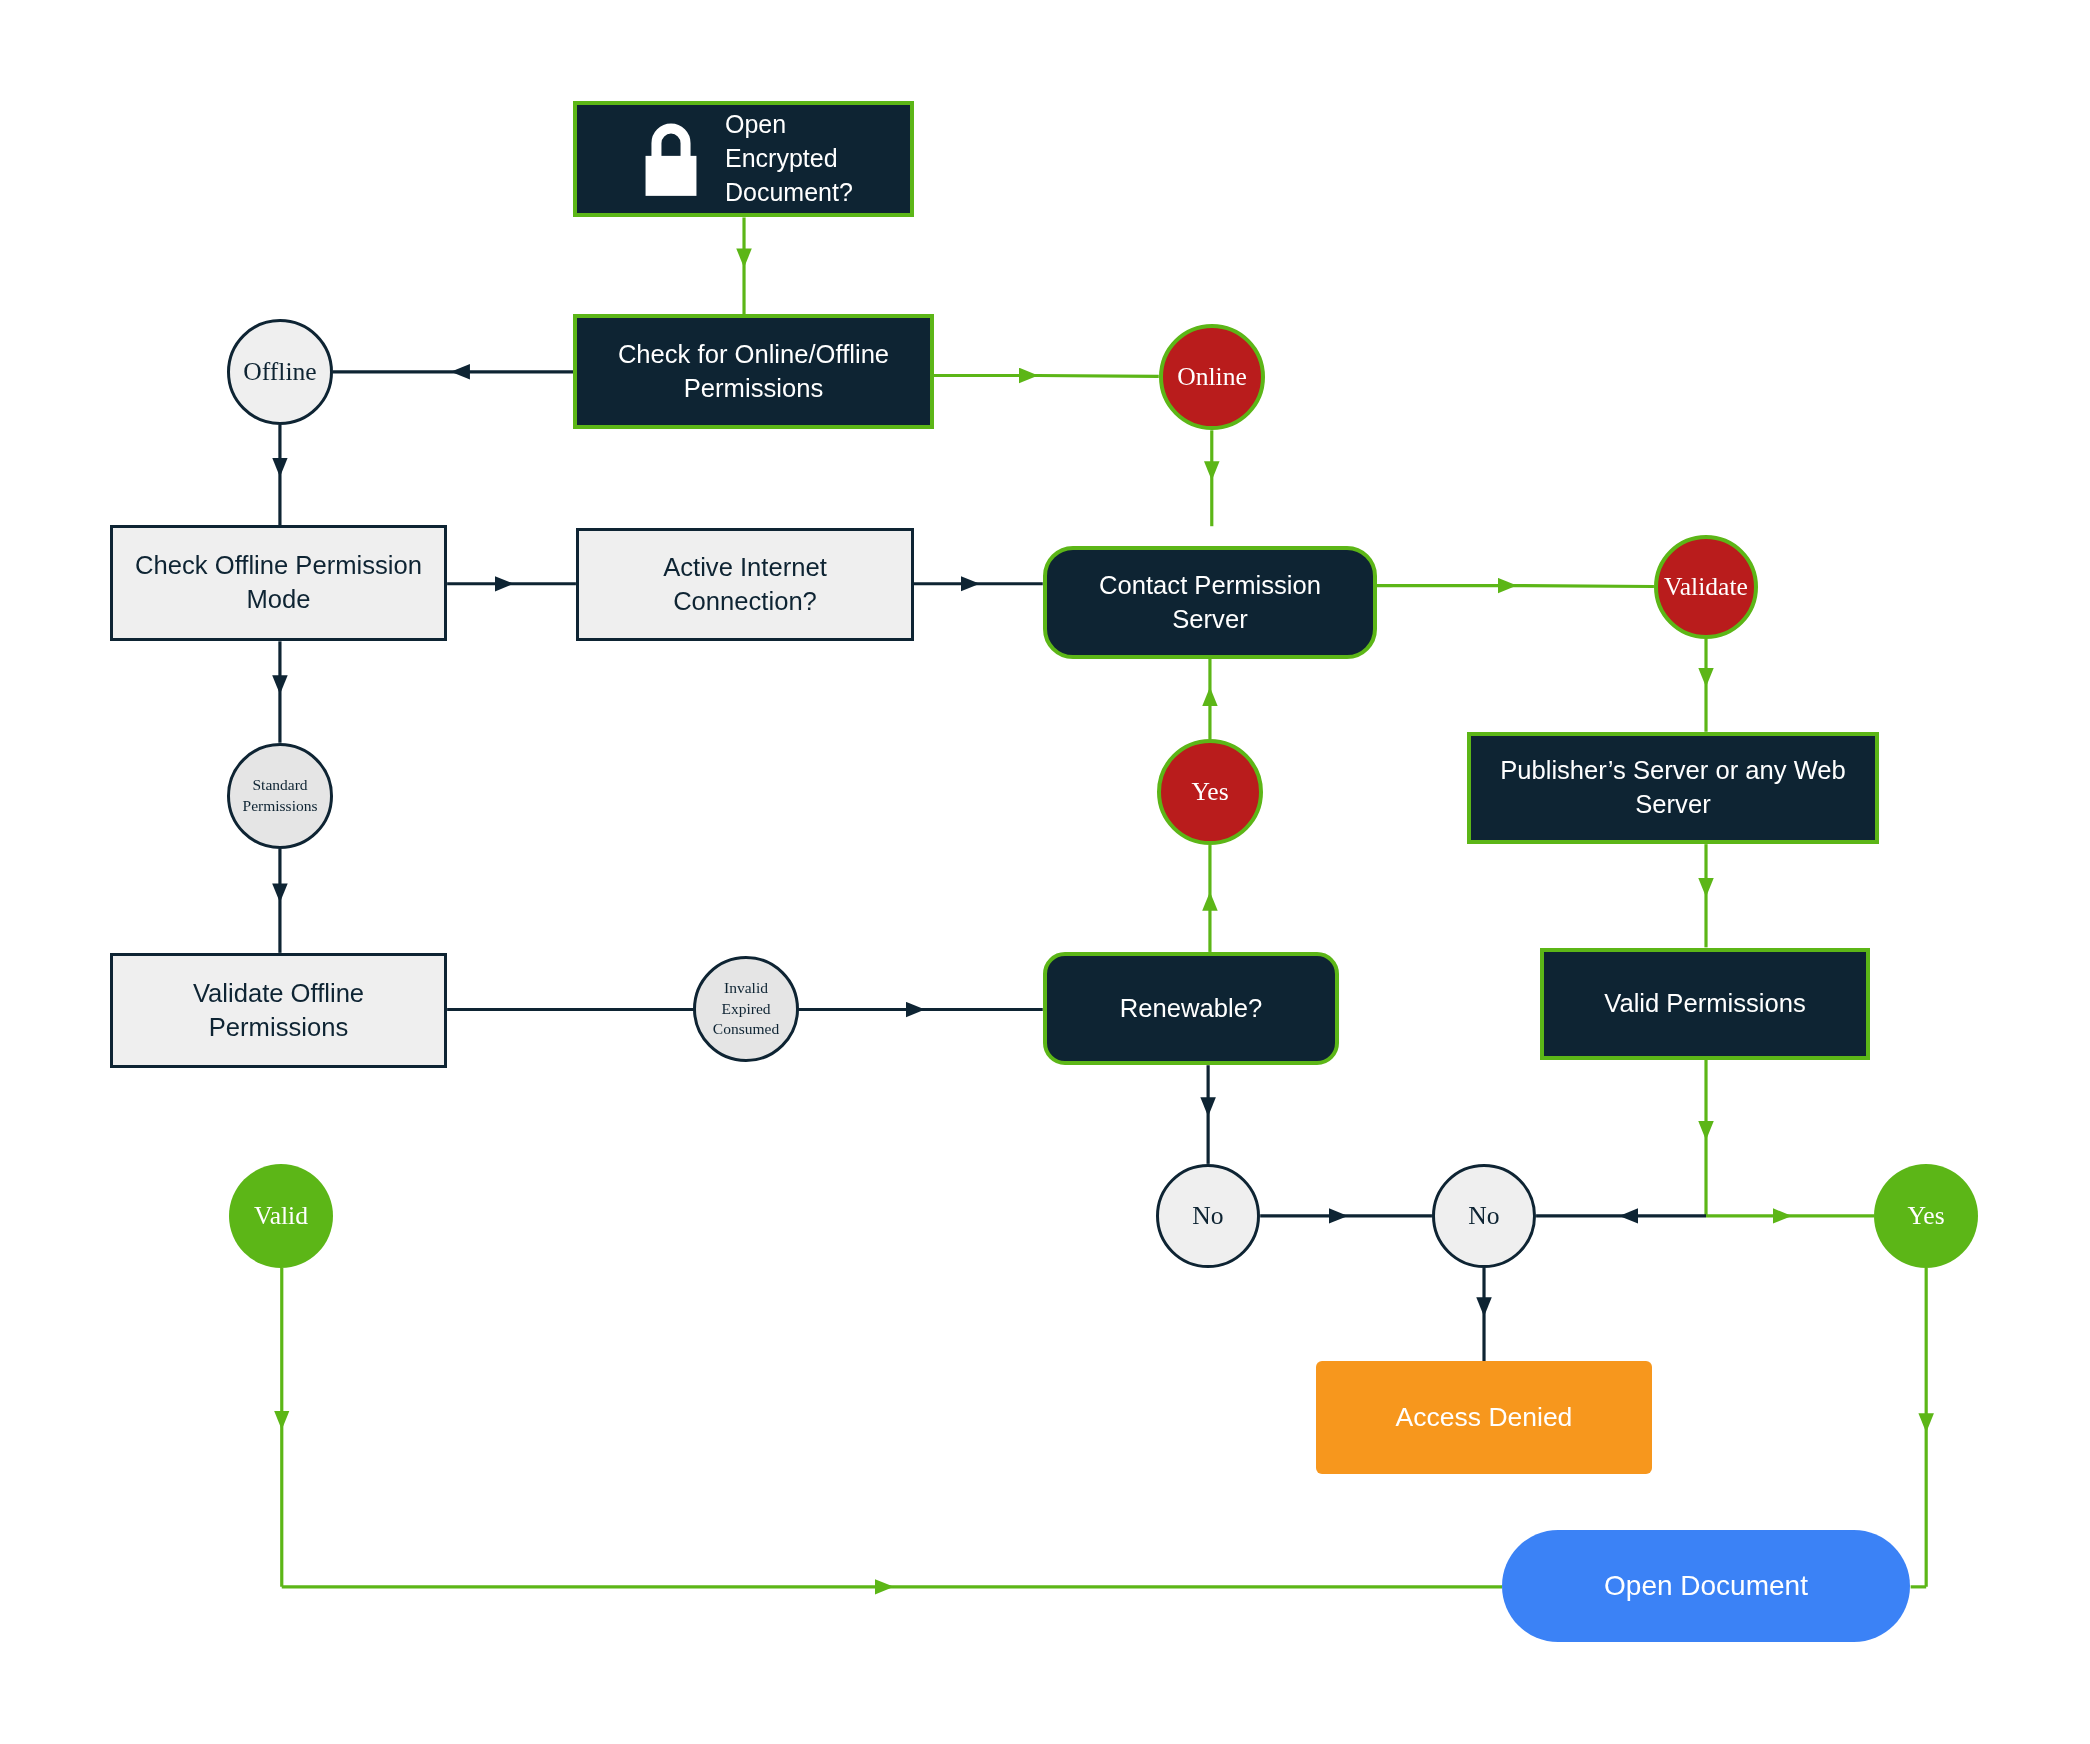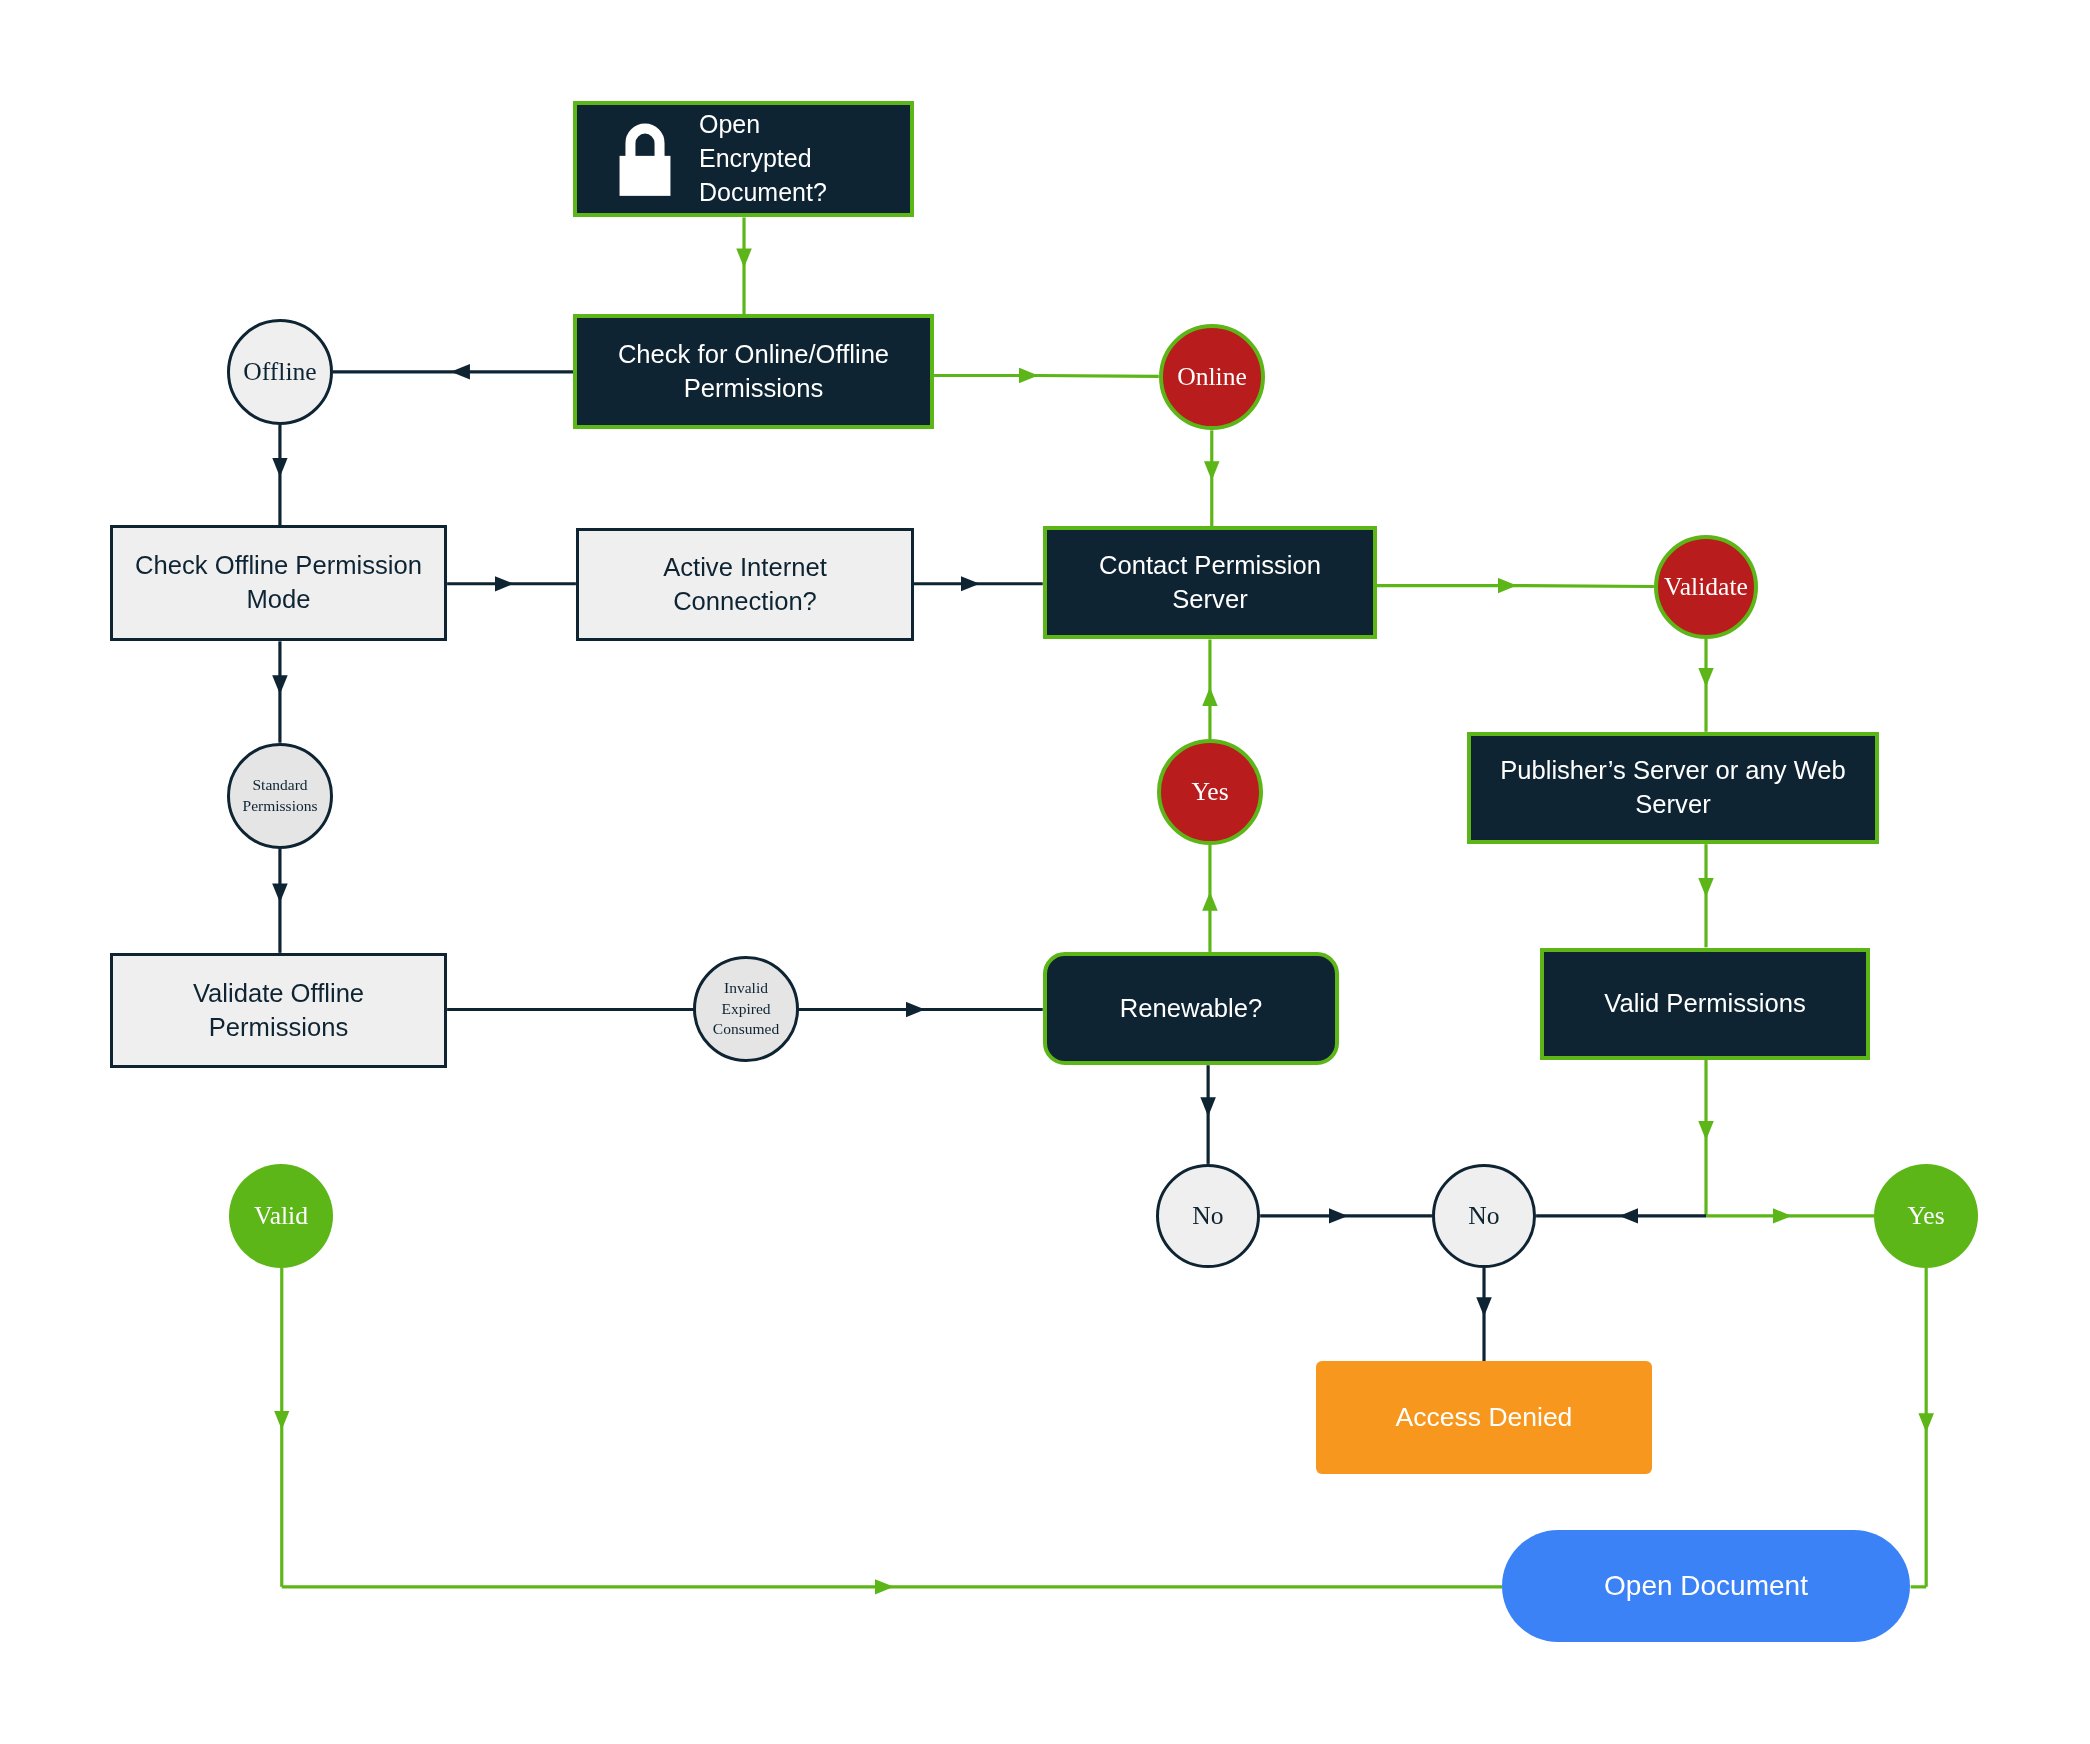--- a/index.html
+++ b/index.html
@@ -19,21 +19,21 @@
   .rect-navy{background:#0E2433;border:4.6px solid #5CB617;color:#ffffff;font-size:25.6px;}
   .rect-gray{background:#EFEFEF;border:3.7px solid #0E2433;color:#0E2433;font-size:25.6px;}
   .rect-orange{background:#F7971D;border:none;color:#ffffff;font-size:26.5px;}
   .pill-green{background:#3b82f6;border:none;color:#ffffff;font-size:28px;border-radius:57px;}
   .circ{border-radius:50%;font-family:Liberation Serif, serif;}
   .circ-gray{background:#EFEFEF;border:3.7px solid #0E2433;color:#0E2433;font-size:25.6px;}
   .circ-gray-small{background:#e5e5e5;border:3.7px solid #0E2433;color:#0E2433;font-size:15.5px;line-height:1.35;}
   .circ-navy{background:#b91c1c;border:4.6px solid #5CB617;color:#ffffff;font-size:25.6px;}
   .circ-green{background:#5CB617;border:none;color:#ffffff;font-size:25.6px;}
   .label{display:block;padding:0 12.8px;}
-  .lockbox-inner{display:flex;align-items:center;justify-content:flex-start;gap:24px;padding-left:38px;width:100%;}
+  .lockbox-inner{display:flex;align-items:center;justify-content:flex-start;gap:24px;padding-left:64px;width:100%;}
   .lockbox-text{text-align:left;font-size:25px;line-height:1.35;max-width:164px;}
   .lock-svg{flex:0 0 auto;display:block;}
 </style>
 </head>
 <body>
 
 <div id="stage">
 
   <svg id="wires" width="2091" height="1744" viewBox="0 0 2288 1909">
     <defs>
@@ -96,21 +96,21 @@
   </div>
 
   <div class="node rect-gray" style="left:110px;top:525px;width:337px;height:116px;">
     <span class="label">Check Offline Permission Mode</span>
   </div>
 
   <div class="node rect-gray" style="left:576px;top:528px;width:338px;height:113px;">
     <span class="label">Active Internet Connection?</span>
   </div>
 
-  <div class="node rect-navy" style="left:1043px;top:526px;width:334px;height:113px;">
+  <div class="node rect-navy" style="left:1043px;top:546px;width:334px;height:113px;border-radius:30px;">
     <span class="label">Contact Permission Server</span>
   </div>
 
   <div class="node circ circ-navy" style="left:1654px;top:535px;width:104px;height:104px;">
     <span style="padding:0 1.8px;">Validate</span>
   </div>
 
   <div class="node circ circ-gray-small" style="left:227px;top:743px;width:106px;height:106px;">
     <span class="label">Standard Permissions</span>
   </div>

